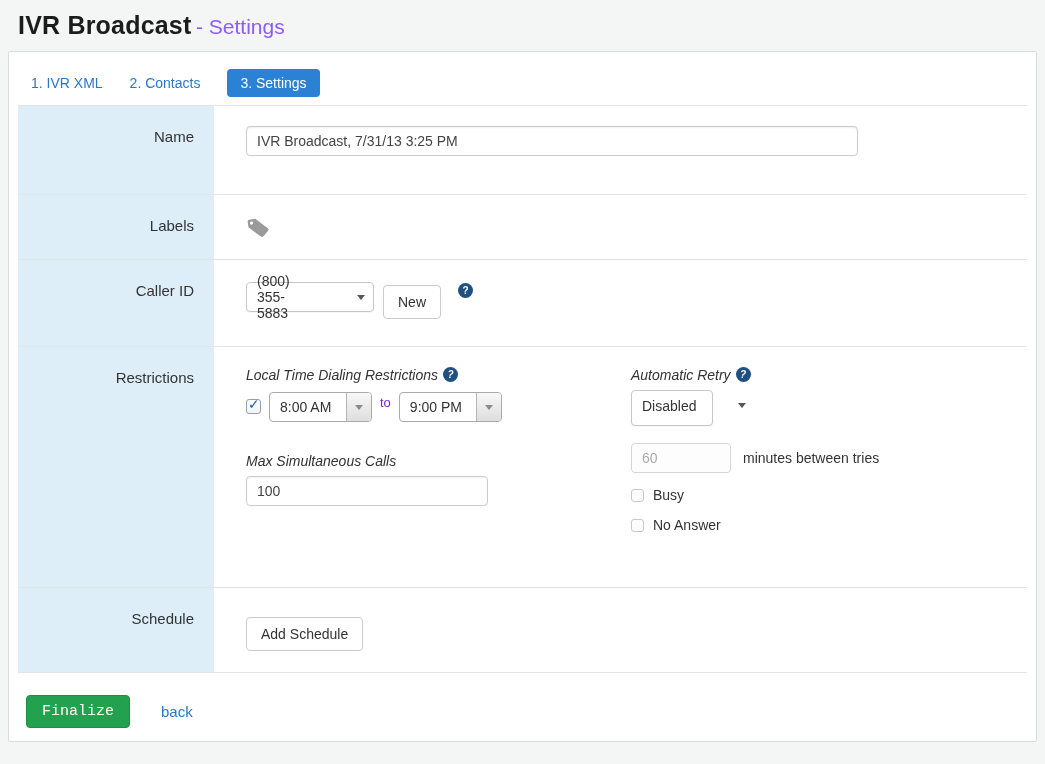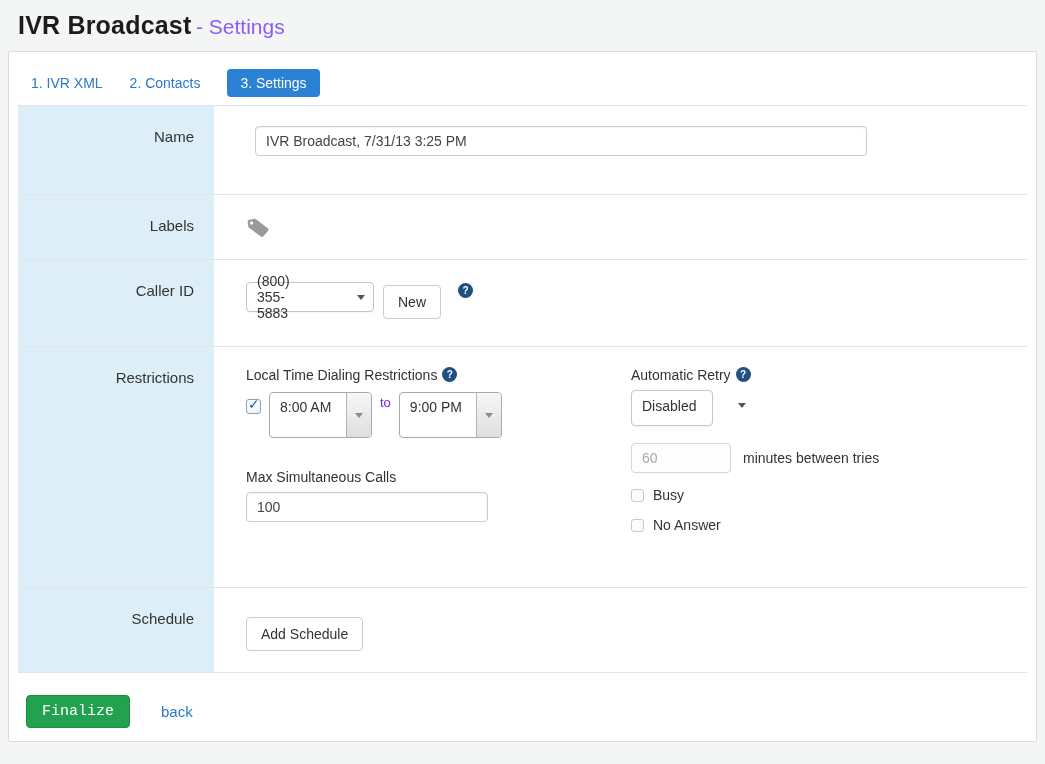--- a/index.html
+++ b/index.html
@@ -28,21 +28,21 @@
 
   .form-table { border-top:1px solid #e4e4e4; border-bottom:1px solid #e4e4e4; width:1009px; }
   .frow { display:flex; }
   .frow + .frow { border-top:1px solid #e4e4e4; }
   .frow-label {
     width:196px; min-width:196px; background:#ddeef8; text-align:right;
     padding:22px 20px 0 0; font-size:15px; color:#333;
   }
   .frow-content { flex:1; padding:20px 0 0 32px; font-size:14px; }
 
-  .row-name { min-height:88px;gap:9px; }
+  .row-name { min-height:88px; }
   .row-labels { min-height:65px; }
   .row-callerid { min-height:87px; }
   .row-restrictions { min-height:241px; }
   .row-schedule { min-height:85px; }
 
   .text-input {
     height:30px; border:1px solid #ccc; border-radius:4px; padding:8px 10px;
     font-size:14px; color:#444; font-family:inherit;
     box-shadow:inset 0 1px 2px rgba(0,0,0,.06); background:#fff; outline:none;
   }
@@ -62,21 +62,21 @@
   .caret-small {
     width:0; height:0; border-left:4px solid transparent; border-right:4px solid transparent;
     border-top:5px solid #555; margin-left:8px;
   }
   .callerid-select { width:128px; }
   .retry-select { width:82px; height:36px; align-items:flex-start; padding-top:7px; }
   .retry-select .caret-small { margin-top:5px; }
 
   
   .time-select {
-    display:inline-flex; height:46px; border:1px solid #aaa; border-radius:4px;
+    display:inline-flex; height:30px; border:1px solid #aaa; border-radius:4px;
     overflow:hidden; background:#fff; cursor:pointer;
   }
   .time-select .ts-text { padding:6px 10px; font-size:14px; color:#333; width:76px; }
   .time-select .ts-arrow {
     width:25px; background:linear-gradient(#f7f7f7,#dedede); border-left:1px solid #b5b5b5;
     display:flex; align-items:center; justify-content:center;
   }
   .time-select .ts-arrow .caret-gray {
     width:0; height:0; border-left:4px solid transparent; border-right:4px solid transparent;
     border-top:5px solid #8a8a8a;
@@ -104,21 +104,21 @@
     font-size:14px; font-weight:bold;
   }
   .cb-empty {
     width:13px; height:13px; border:1px solid #c9c9c9; border-radius:3px;
     background:#fcfcfc; display:inline-block; cursor:pointer; flex:none;
   }
 
   .restr-cols { display:flex; }
   .restr-left { width:385px; }
   .restr-right { flex:1; }
-  .section-title { font-size:14px; color:#333; }
+  .section-title { font-size:14px; color:#333;font-style:italic; }
   .maxcalls-title { margin-top:31px; }
   .maxcalls-row { margin-top:7px; }
   .minutes-line { display:flex; align-items:center; gap:12px; margin-top:17px; }
   .cb-line { display:flex; align-items:center; gap:9px; margin-top:14px; font-size:14px; color:#333; }
   .cb-line:first-of-type { margin-top:21px; }
 
   .callerid-line { display:flex; align-items:flex-start; }
   .callerid-line .select-box { margin-top:2px; }
   .callerid-line .btn { margin-left:9px; margin-top:5px; }
   .callerid-line .help-icon { margin-left:17px; margin-top:3px; }

